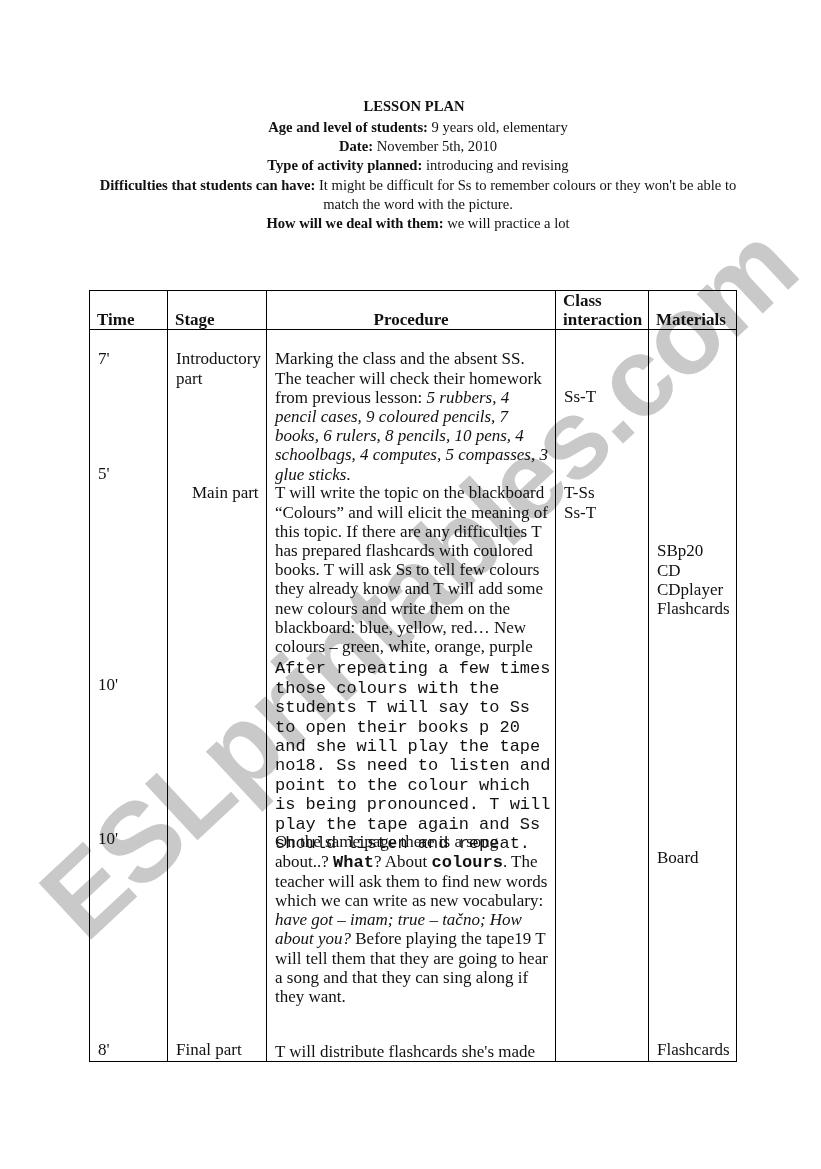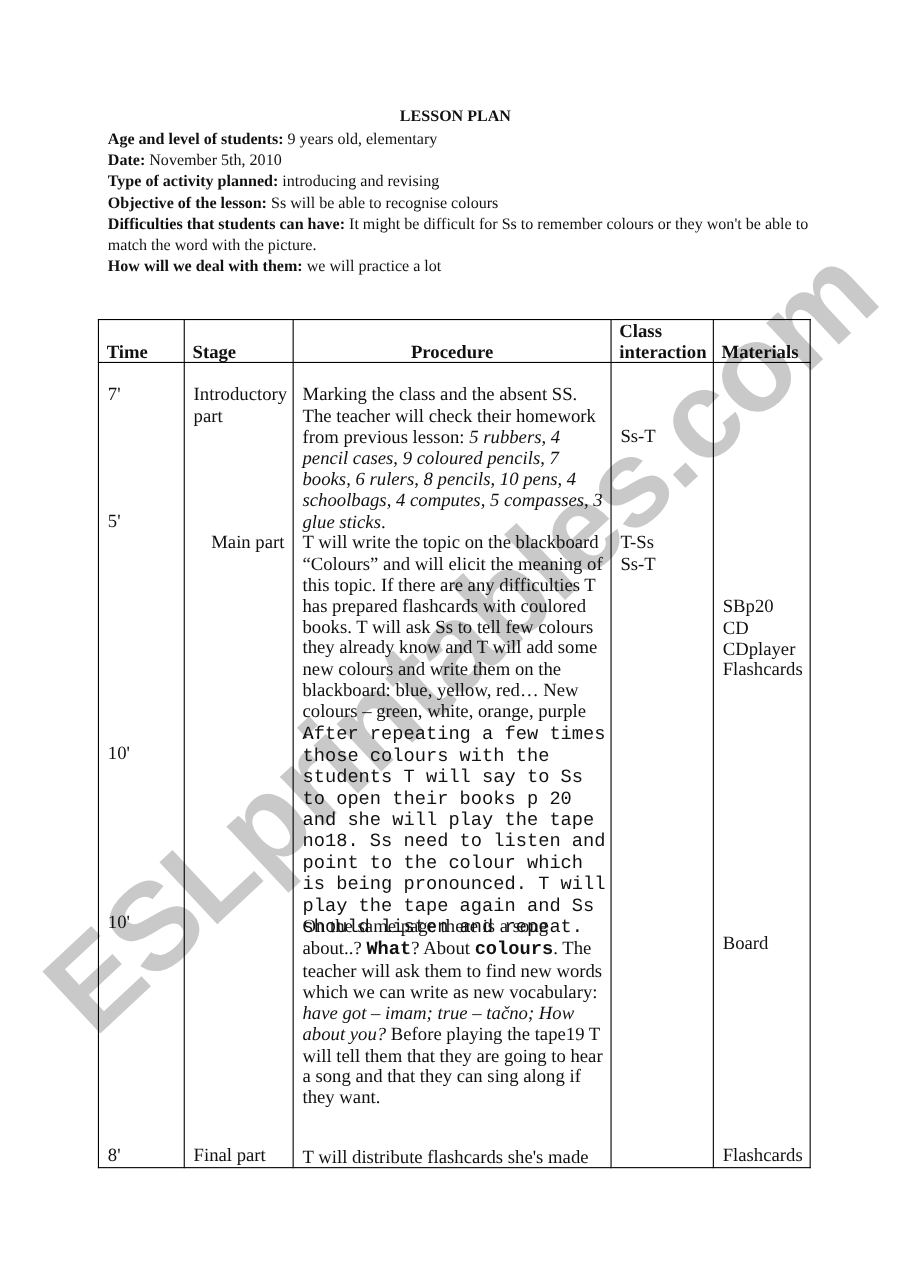--- a/index.html
+++ b/index.html
@@ -25,21 +25,21 @@
       white-space: nowrap;
       z-index: 0;
       pointer-events: none;
     }
     .page { position: absolute; left: 0; top: 0; width: 821px; height: 962px; z-index: 1; }
     .title {
       position: absolute; left: 0; width: 828px; top: 98px;
       text-align: center; font-weight: bold; font-size: 14.6px;
     }
     .info { position: absolute; left: 98px; top: 118px; width: 640px; line-height: 19.2px; }
-    .info .row { white-space: normal; }
+    .info .row { white-space: normal; text-align: center; }
     .info b { font-weight: bold; }
     .info i { font-style: italic; }
 
     .lp-table {
       position: absolute; left: 89px; top: 290px;
       width: 647px;
       border-collapse: collapse;
       table-layout: fixed;
     }
     .lp-table th, .lp-table td {
@@ -65,21 +65,20 @@
 
 <div class="watermark">ESLprintables.com</div>
 
 <div class="page">
   <div class="title">LESSON PLAN</div>
 
   <div class="info">
     <div class="row"><b>Age and level of students:</b><span> 9 years old, elementary</span></div>
     <div class="row"><b>Date:</b><span> November 5th, 2010</span></div>
     <div class="row"><b>Type of activity planned:</b><span> introducing and revising</span></div>
-    <div class="row"><b>Objective of the lesson:</b><span> Ss will be able to recognise colours</span></div>
     <div class="row"><b>Difficulties that students can have:</b><span> It might be difficult for Ss to remember colours or they won't be able to match the word with the picture.</span></div>
     <div class="row"><b>How will we deal with them:</b><span> we will practice a lot</span></div>
   </div>
 
   <table class="lp-table">
     <colgroup>
       <col style="width:78px">
       <col style="width:99px">
       <col style="width:289px">
       <col style="width:93px">

